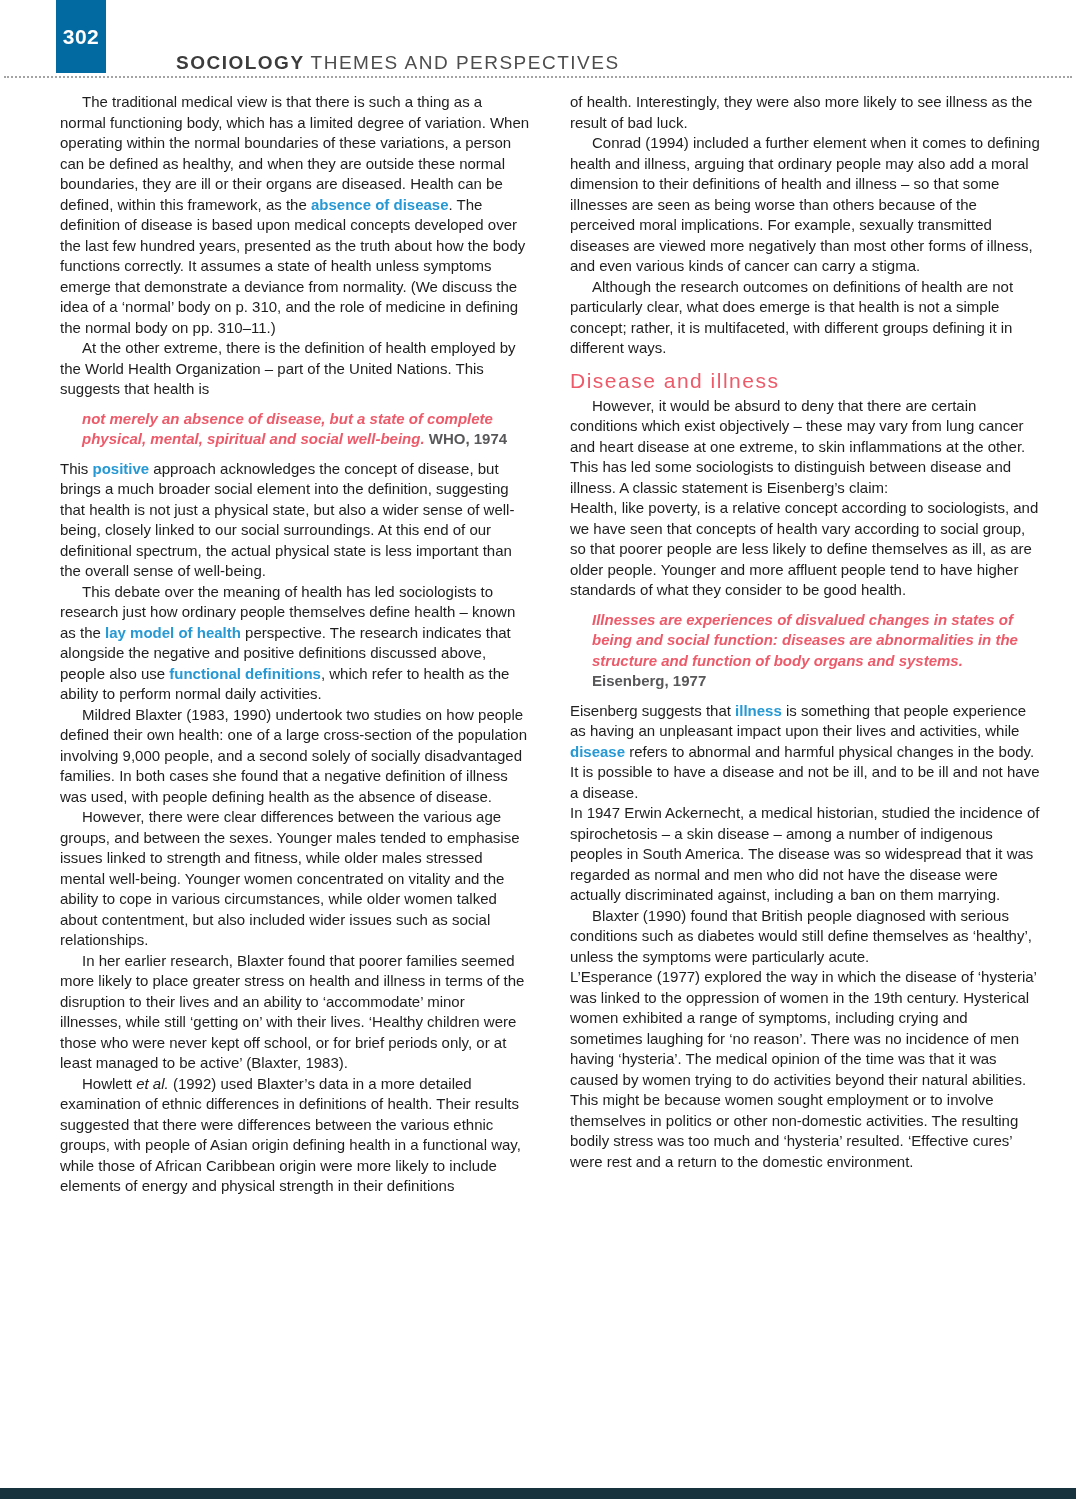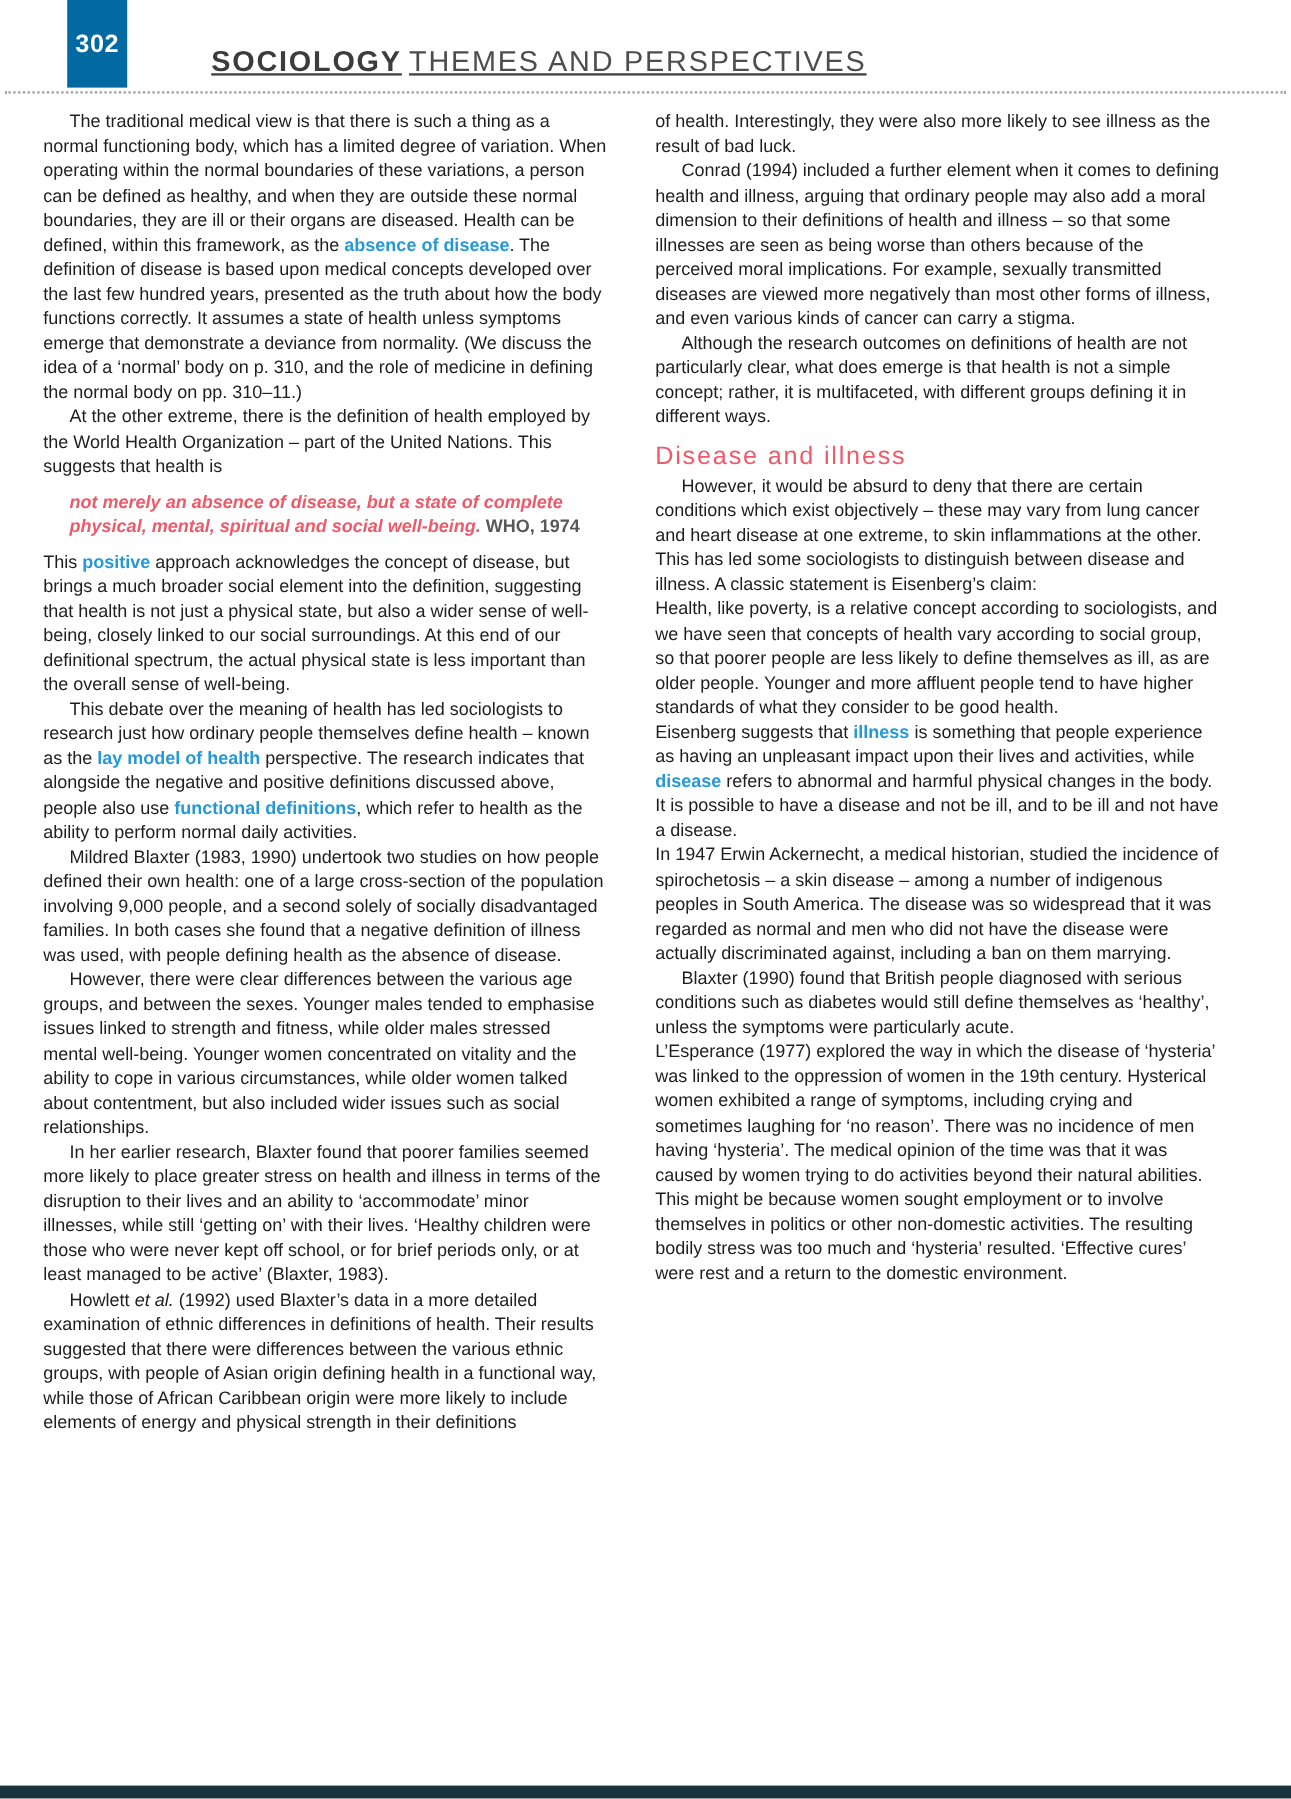--- a/index.html
+++ b/index.html
@@ -22,39 +22,38 @@
     color: #ffffff;
     display: flex;
     align-items: center;
     justify-content: center;
     font-size: 21px;
     font-weight: bold;
     letter-spacing: 0.5px;
   }
   .header-title {
     position: absolute;
-    left: 176px; top: 38px;
-    font-size: 24px;
+    left: 176px; top: 52px;
+    font-size: 19px;
     letter-spacing: 1.5px;
     color: #474747;
     white-space: nowrap;
-    text-decoration: underline;
   }
   .title-bold { font-weight: bold; color: #3c3c3c; }
   .title-rest { font-weight: normal; margin-left: 6px; color: #4d4d4d; }
   .dotted-rule {
     position: absolute;
     left: 4px; right: 4px; bottom: 0;
     border-top: 2px dotted #a3a3a3;
     height: 0;
   }
   .columns {
     display: flex;
     gap: 40px;
-    padding: 14px 40px 0 36px;
+    padding: 14px 40px 0 60px;
     box-sizing: border-box;
   }
   .col { width: 470px; flex: 0 0 470px; }
   .para {
     margin: 0;
     font-size: 15px;
     line-height: 20.5px;
     text-align: left;
   }
   .para.indent { text-indent: 22px; }
@@ -120,20 +119,21 @@
         <p class="para indent"><span>In her earlier research, Blaxter found that poorer families seemed more likely to place greater stress on health and illness in terms of the disruption to their lives and an ability to ‘accommodate’ minor illnesses, while still ‘getting on’ with their lives. ‘Healthy children were those who were never kept off school, or for brief periods only, or at least managed to be active’ (Blaxter, 1983).</span></p>
         <p class="para indent"><span>Howlett </span><span class="em">et al.</span><span> (1992) used Blaxter’s data in a more detailed examination of ethnic differences in definitions of health. Their results suggested that there were differences between the various ethnic groups, with people of Asian origin defining health in a functional way, while those of African Caribbean origin were more likely to include elements of energy and physical strength in their definitions</span></p>
       </section>
     <section class="col">
         <p class="para"><span>of health. Interestingly, they were also more likely to see illness as the result of bad luck.</span></p>
         <p class="para indent"><span>Conrad (1994) included a further element when it comes to defining health and illness, arguing that ordinary people may also add a moral dimension to their definitions of health and illness – so that some illnesses are seen as being worse than others because of the perceived moral implications. For example, sexually transmitted diseases are viewed more negatively than most other forms of illness, and even various kinds of cancer can carry a stigma.</span></p>
         <p class="para indent"><span>Although the research outcomes on definitions of health are not particularly clear, what does emerge is that health is not a simple concept; rather, it is multifaceted, with different groups defining it in different ways.</span></p>
         <h2 class="heading">Disease and illness</h2>
         <p class="para indent"><span>However, it would be absurd to deny that there are certain conditions which exist objectively – these may vary from lung cancer and heart disease at one extreme, to skin inflammations at the other. This has led some sociologists to distinguish between disease and illness. A classic statement is Eisenberg’s claim:</span></p>
         <p class="para"><span>Health, like poverty, is a relative concept according to sociologists, and we have seen that concepts of health vary according to social group, so that poorer people are less likely to define themselves as ill, as are older people. Younger and more affluent people tend to have higher standards of what they consider to be good health.</span></p>
+        <div class="quote"><span>Illnesses are experiences of disvalued changes in states of being and social function: diseases are abnormalities in the structure and function of body organs and systems. </span><span class="attrib">Eisenberg, 1977</span></div>
         <p class="para"><span>Eisenberg suggests that </span><span class="term">illness</span><span> is something that people experience as having an unpleasant impact upon their lives and activities, while </span><span class="term">disease</span><span> refers to abnormal and harmful physical changes in the body. It is possible to have a disease and not be ill, and to be ill and not have a disease.</span></p>
         <p class="para"><span>In 1947 Erwin Ackernecht, a medical historian, studied the incidence of spirochetosis – a skin disease – among a number of indigenous peoples in South America. The disease was so widespread that it was regarded as normal and men who did not have the disease were actually discriminated against, including a ban on them marrying.</span></p>
         <p class="para indent"><span>Blaxter (1990) found that British people diagnosed with serious conditions such as diabetes would still define themselves as ‘healthy’, unless the symptoms were particularly acute.</span></p>
         <p class="para"><span>L’Esperance (1977) explored the way in which the disease of ‘hysteria’ was linked to the oppression of women in the 19th century. Hysterical women exhibited a range of symptoms, including crying and sometimes laughing for ‘no reason’. There was no incidence of men having ‘hysteria’. The medical opinion of the time was that it was caused by women trying to do activities beyond their natural abilities. This might be because women sought employment or to involve themselves in politics or other non-domestic activities. The resulting bodily stress was too much and ‘hysteria’ resulted. ‘Effective cures’ were rest and a return to the domestic environment.</span></p>
       </section>
   </main>
 
   <div class="footer-bar"></div>
 </div>
 

